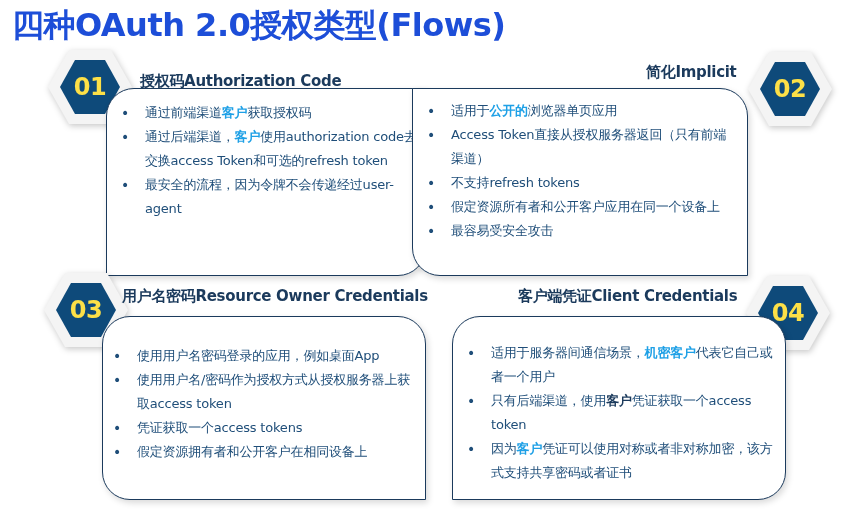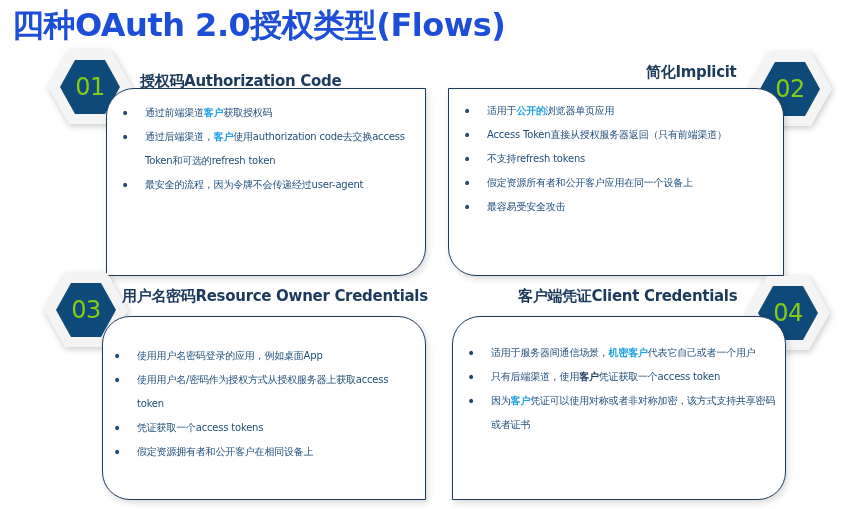--- a/index.html
+++ b/index.html
@@ -18,53 +18,53 @@
     }
 
     .box {
       position: absolute; background: #ffffff;
       border: 1.5px solid #1b3a5c;
       box-shadow: 2px 3px 6px rgba(0,0,0,0.15);
     }
     .box ul { list-style: none; }
     .box li {
       position: relative; padding-left: 34px;
-      font-size: 10px; line-height: 24px; color: #1f4e79;
+      font-size: 13px; line-height: 24px; color: #1f4e79;
       letter-spacing: -0.2px;
     }
     .box li::before {
       content: "•"; position: absolute; left: 10px; top: 0;
       color: #1f4e79; font-size: 14px;
     }
     .hl { color: #1ea0e6; font-weight: bold; }
     .dk { color: #1b3a5c; font-weight: bold; }
 
     .box1 { left: 106px; top: 88px; width: 320px; height: 188px;
             border-radius: 28px 0 28px 0; padding: 12px 8px 0 4px; }
-    .box2 { left: 448px; top: 88px; width: 336px; height: 188px;
+    .box2 { left: 412px; top: 88px; width: 336px; height: 188px;
             border-radius: 0 28px 0 28px; padding: 10px 8px 0 4px; }
     .box3 { left: 102px; top: 316px; width: 324px; height: 184px;
             border-radius: 28px 28px 0 28px; padding: 27px 8px 0 0; }
     .box4 { left: 436px; top: 316px; width: 334px; height: 184px;
             border-radius: 28px 28px 28px 0; padding: 24px 8px 0 4px; margin-left: 16px; }
 
     .hex-wrap {
       position: absolute; width: 84px; height: 74px;
       filter: drop-shadow(1px 2px 3px rgba(0,0,0,0.22));
     }
     .hex-outer {
       position: absolute; inset: 0; background: #f4f4f4;
       clip-path: polygon(25% 0, 75% 0, 100% 50%, 75% 100%, 25% 100%, 0 50%);
     }
     .hex-inner {
       position: absolute; left: 12px; top: 10px; width: 60px; height: 54px;
       background: #0e4a7a;
       clip-path: polygon(25% 0, 75% 0, 100% 50%, 75% 100%, 25% 100%, 0 50%);
       display: flex; align-items: center; justify-content: center;
-      color: #84cc16; font-size: 24px; font-weight: normal; letter-spacing: -0.5px;
+      color: #fde047; font-size: 24px; font-weight: bold; letter-spacing: -0.5px;
     }
   </style>
 </head>
 <body>
 
 <div class="page-title">四种OAuth 2.0授权类型(Flows)</div>
 
 <div class="hex-wrap" style="left:48px;top:50px;">
   <div class="hex-outer"></div>
   <div class="hex-inner">01</div>

